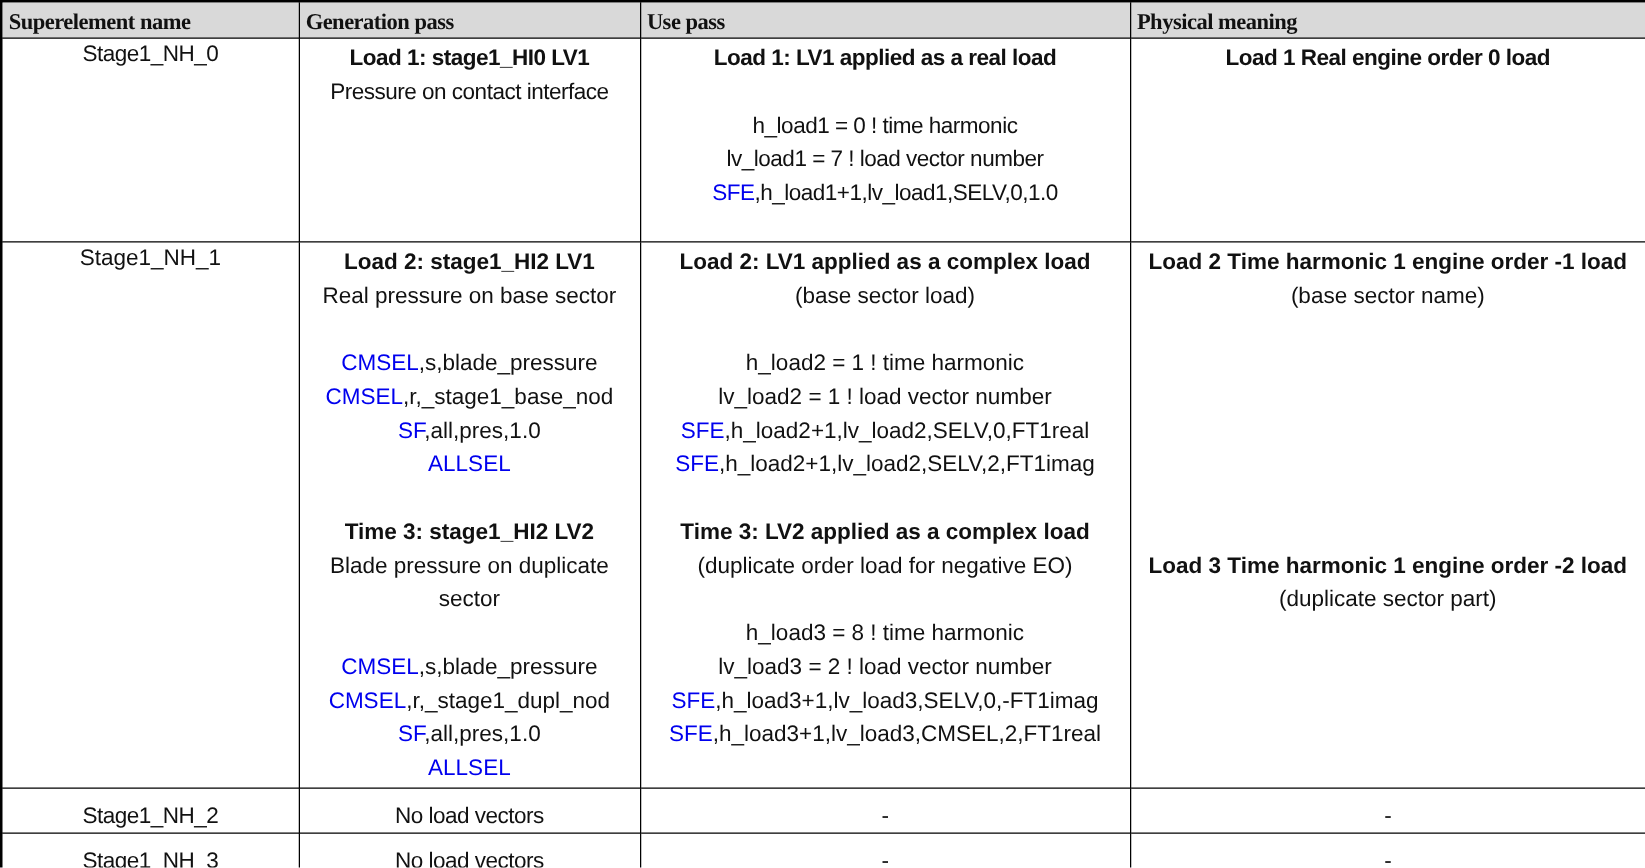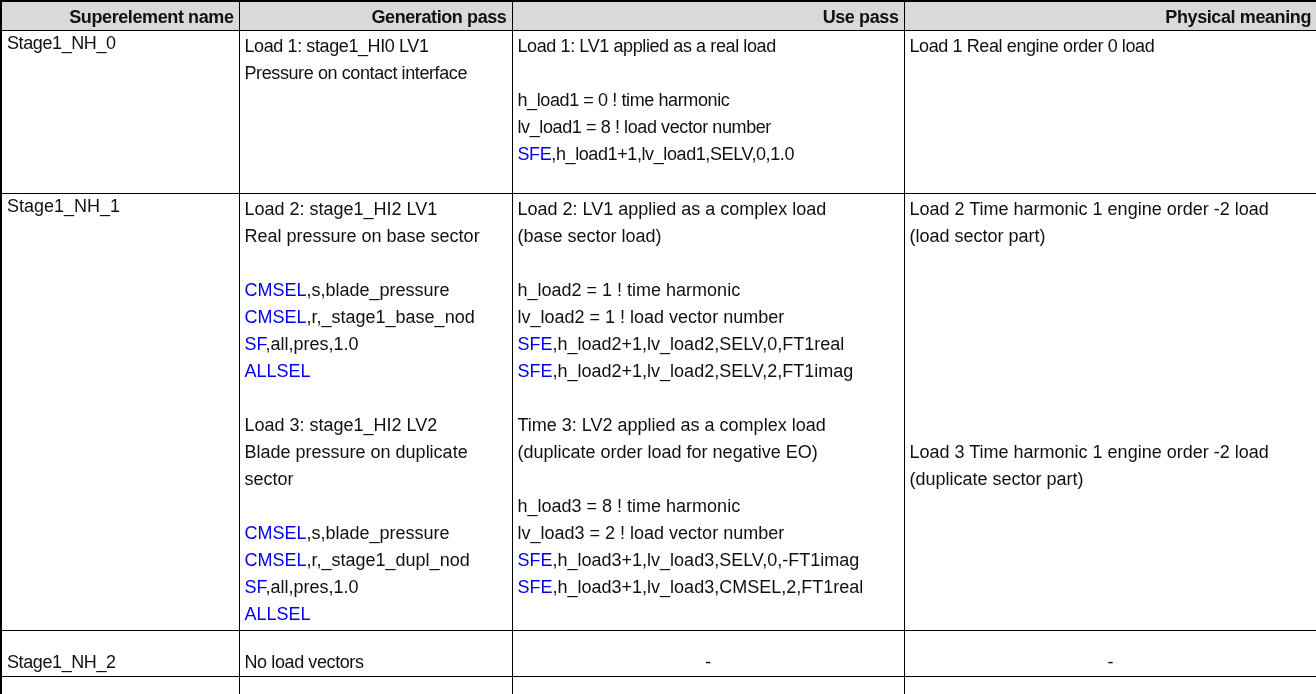--- a/index.html
+++ b/index.html
@@ -16,31 +16,32 @@
   }
   table.se-table{
     border-collapse:collapse;table-layout:fixed;
     width:1316px;border:2px solid var(--border);
   }
   .se-table th,.se-table td{
     border:1px solid var(--border);
     vertical-align:top;
     padding:2px 5px 0 5px;
     overflow:hidden;
+    text-align:center;
   }
   .se-table th{
     background:var(--header-bg);
-    text-align:right;font-weight:bold;
-    height:26px;line-height:26px;white-space:nowrap;
+    text-align:left;font-weight:bold;
+    height:26px;line-height:26px;white-space:nowrap;font-family:Liberation Serif, serif;
   }
   .line{line-height:27px;white-space:pre;}
-  .line .bold{font-weight:normal;}
+  .line .bold{font-weight:bold;}
   .line .command{color:var(--cmd);font-weight:normal;}
   td.center{text-align:center;}
-  tr.small-row td{vertical-align:middle;padding-top:18px;}
+  tr.small-row td{vertical-align:middle;padding-top:8px;}
   tr.condensed{letter-spacing:-0.4px;}
   td.name-cell{white-space:nowrap;}
 </style>
 </head>
 <body>
 
 <table class="se-table">
   <colgroup>
     <col style="width:238px">
     <col style="width:273px">
@@ -59,39 +60,39 @@
     <tr class="condensed" style="height:163px">
       <td class="name-cell">Stage1_NH_0</td>
       <td>
           <div class="line"><span class="bold">Load 1: stage1_HI0 LV1</span></div>
           <div class="line"><span>Pressure on contact interface</span></div>
         </td>
       <td>
           <div class="line"><span class="bold">Load 1: LV1 applied as a real load</span></div>
           <div class="line">&nbsp;</div>
           <div class="line"><span>h_load1 = 0 ! time harmonic</span></div>
-          <div class="line"><span>lv_load1 = 8 ! load vector number</span></div>
+          <div class="line"><span>lv_load1 = 7 ! load vector number</span></div>
           <div class="line"><span class="command">SFE</span><span>,h_load1+1,lv_load1,SELV,0,1.0</span></div>
         </td>
       <td>
           <div class="line"><span class="bold">Load 1 Real engine order 0 load</span></div>
         </td>
     </tr>
     <tr style="height:437px">
       <td class="name-cell">Stage1_NH_1</td>
       <td>
           <div class="line"><span class="bold">Load 2: stage1_HI2 LV1</span></div>
           <div class="line"><span>Real pressure on base sector</span></div>
           <div class="line">&nbsp;</div>
           <div class="line"><span class="command">CMSEL</span><span>,s,blade_pressure</span></div>
           <div class="line"><span class="command">CMSEL</span><span>,r,_stage1_base_nod</span></div>
           <div class="line"><span class="command">SF</span><span>,all,pres,1.0</span></div>
           <div class="line"><span class="command">ALLSEL</span></div>
           <div class="line">&nbsp;</div>
-          <div class="line"><span class="bold">Load 3: stage1_HI2 LV2</span></div>
+          <div class="line"><span class="bold">Time 3: stage1_HI2 LV2</span></div>
           <div class="line"><span>Blade pressure on duplicate</span></div>
           <div class="line"><span>sector</span></div>
           <div class="line">&nbsp;</div>
           <div class="line"><span class="command">CMSEL</span><span>,s,blade_pressure</span></div>
           <div class="line"><span class="command">CMSEL</span><span>,r,_stage1_dupl_nod</span></div>
           <div class="line"><span class="command">SF</span><span>,all,pres,1.0</span></div>
           <div class="line"><span class="command">ALLSEL</span></div>
         </td>
       <td>
           <div class="line"><span class="bold">Load 2: LV1 applied as a complex load</span></div>
@@ -104,22 +105,22 @@
           <div class="line">&nbsp;</div>
           <div class="line"><span class="bold">Time 3: LV2 applied as a complex load</span></div>
           <div class="line"><span>(duplicate order load for negative EO)</span></div>
           <div class="line">&nbsp;</div>
           <div class="line"><span>h_load3 = 8 ! time harmonic</span></div>
           <div class="line"><span>lv_load3 = 2 ! load vector number</span></div>
           <div class="line"><span class="command">SFE</span><span>,h_load3+1,lv_load3,SELV,0,-FT1imag</span></div>
           <div class="line"><span class="command">SFE</span><span>,h_load3+1,lv_load3,CMSEL,2,FT1real</span></div>
         </td>
       <td>
-          <div class="line"><span class="bold">Load 2 Time harmonic 1 engine order -2 load</span></div>
-          <div class="line"><span>(load sector part)</span></div>
+          <div class="line"><span class="bold">Load 2 Time harmonic 1 engine order -1 load</span></div>
+          <div class="line"><span>(base sector name)</span></div>
           <div class="line">&nbsp;</div>
           <div class="line">&nbsp;</div>
           <div class="line">&nbsp;</div>
           <div class="line">&nbsp;</div>
           <div class="line">&nbsp;</div>
           <div class="line">&nbsp;</div>
           <div class="line">&nbsp;</div>
           <div class="line"><span class="bold">Load 3 Time harmonic 1 engine order -2 load</span></div>
           <div class="line"><span>(duplicate sector part)</span></div>
         </td>

